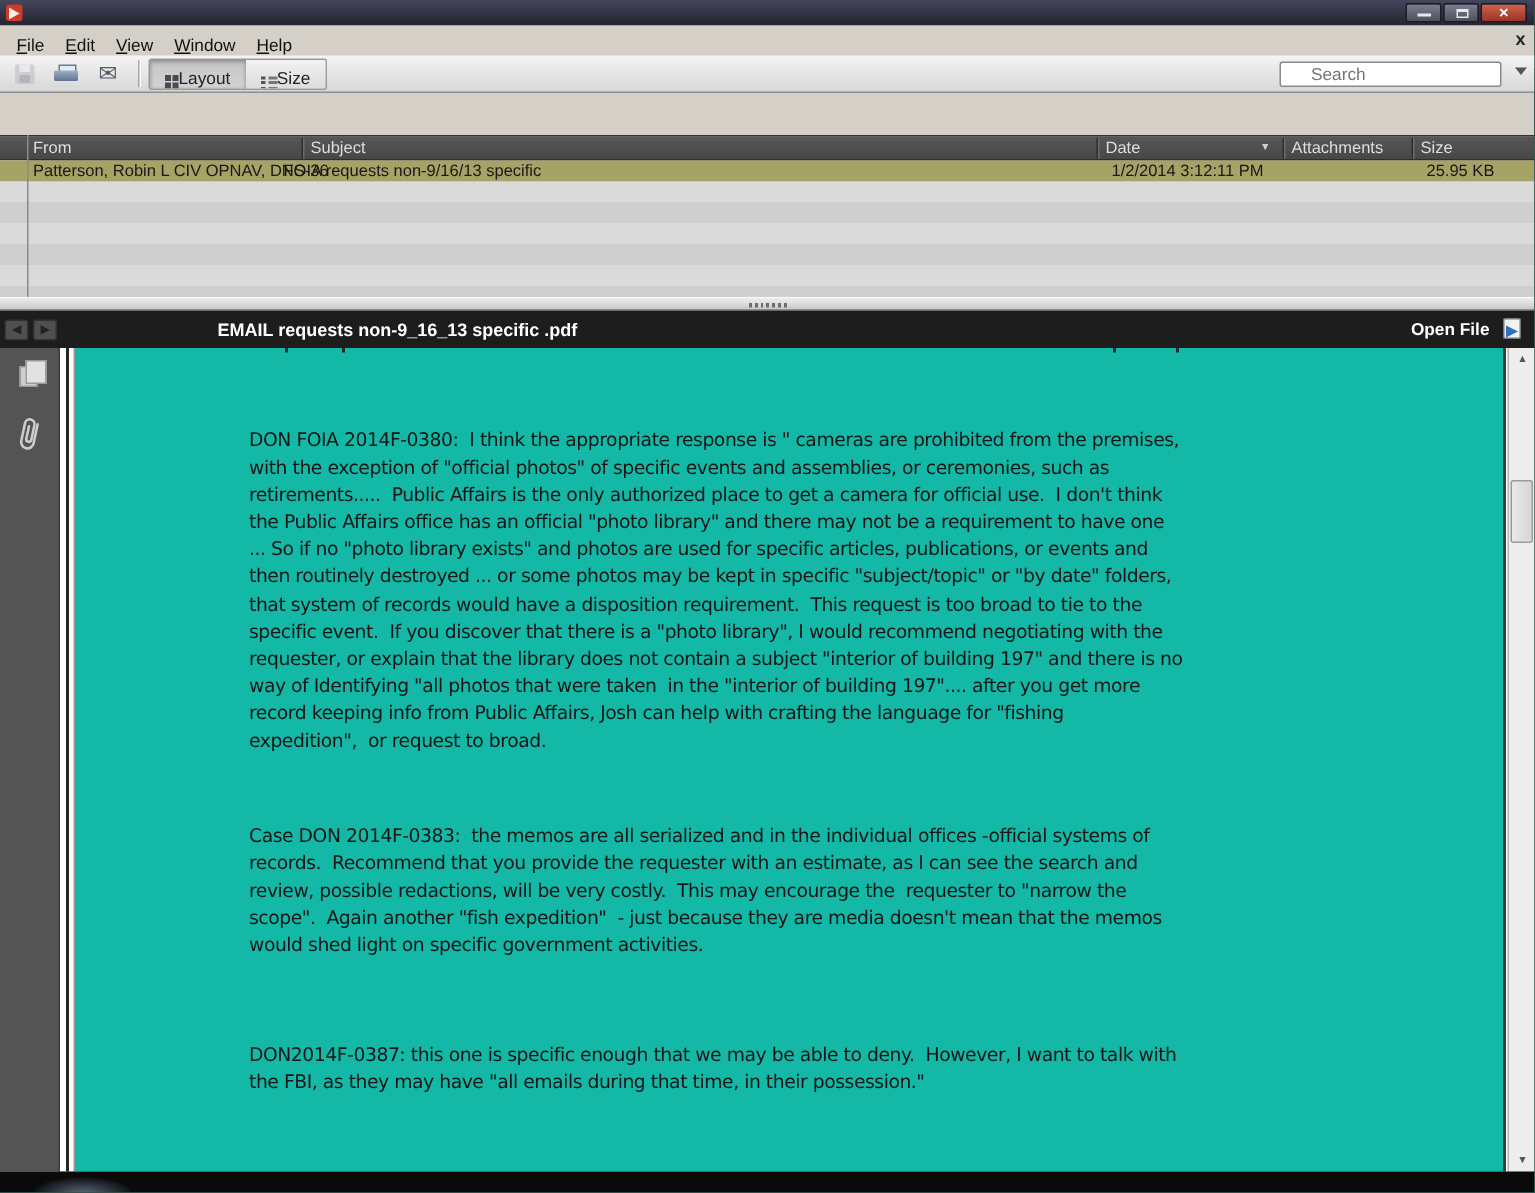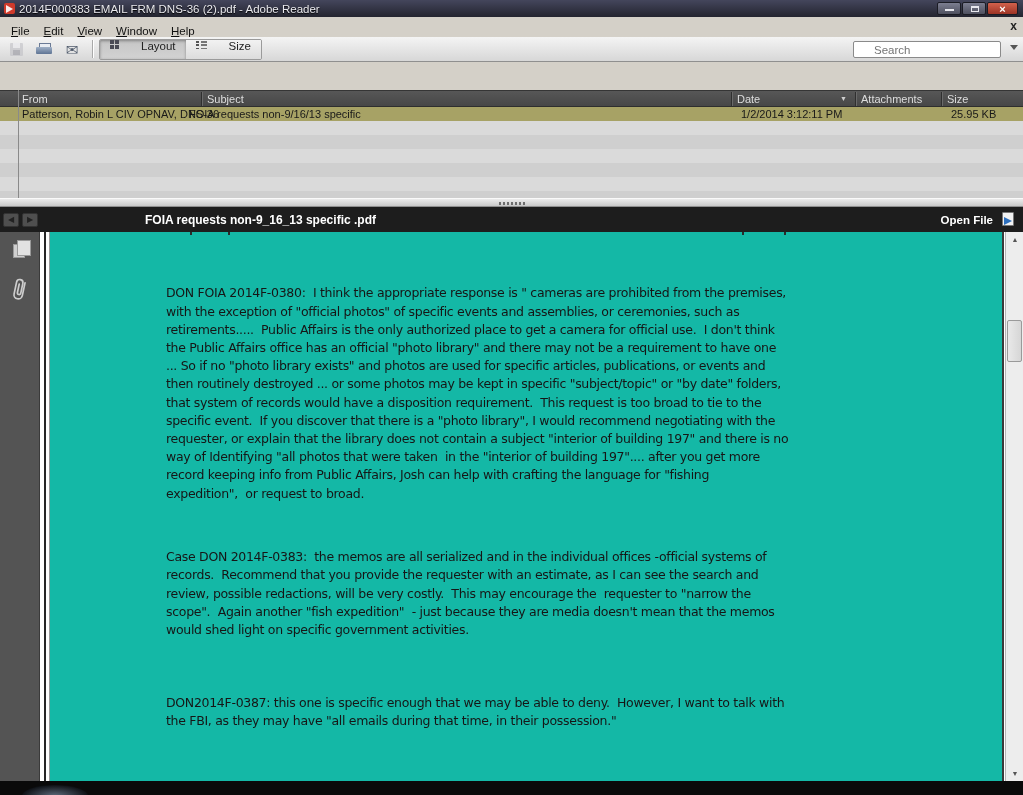--- a/index.html
+++ b/index.html
@@ -35,21 +35,21 @@
   .tbtn{width:24px;height:21px;margin-left:4px;display:flex;align-items:center;justify-content:center;border:1px solid transparent;border-radius:2px;cursor:pointer;}
   .floppy{width:13px;height:13px;background:#bcbcc2;border-radius:1px;position:relative;opacity:.55;}
   .floppy::before{content:"";position:absolute;left:3px;top:0;width:7px;height:5px;background:#e9e9ee;}
   .floppy::after{content:"";position:absolute;left:3px;bottom:1px;width:7px;height:5px;background:#8d8d97;}
   .printer{width:16px;height:13px;position:relative;}
   .printer::before{content:"";position:absolute;left:3px;top:0;width:10px;height:4px;background:#e8ecf2;border:1px solid #6b7b96;}
   .printer::after{content:"";position:absolute;left:0;top:4px;width:16px;height:7px;background:linear-gradient(#9fb0c6,#5f7494);border-radius:1px;}
   .envelope{font-size:15px;color:#4f5a6b;line-height:15px;}
   .tb-sep{width:1px;height:18px;background:#a9a9a9;margin:0 6px 0 8px;box-shadow:1px 0 0 #fff;}
   .viewgroup{display:flex;height:21px;border:1px solid #9a9a9a;border-radius:2px;overflow:hidden;}
-  .viewbtn{display:flex;align-items:flex-start;gap:22px;padding:0 10px;font-size:11.5px;color:#222;cursor:pointer;background:linear-gradient(#f2f2f2,#dcdcdc);}
+  .viewbtn{display:flex;align-items:flex-end;gap:0;padding:0 10px;font-size:11.5px;color:#222;cursor:pointer;background:linear-gradient(#f2f2f2,#dcdcdc);}
   .viewbtn.pressed{background:linear-gradient(#c6c6c6,#d2d2d2);box-shadow:inset 0 1px 3px rgba(0,0,0,.35);}
   .gridicon{width:9px;height:9px;display:grid;grid-template-columns:4px 4px;grid-template-rows:4px 4px;gap:1px;}
   .gridicon div{background:#4a4a55;}
   .listicon{width:11px;height:9px;background:
       linear-gradient(#555 0 0) 0 1px/3px 2px no-repeat,
       linear-gradient(#555 0 0) 0 4.5px/3px 2px no-repeat,
       linear-gradient(#555 0 0) 0 8px/3px 2px no-repeat,
       linear-gradient(#777 0 0) 5px 1px/6px 2px no-repeat,
       linear-gradient(#777 0 0) 5px 4.5px/6px 2px no-repeat,
       linear-gradient(#777 0 0) 5px 8px/6px 2px no-repeat;}
@@ -142,21 +142,20 @@
   .orb{position:absolute;left:22px;top:4px;width:66px;height:22px;border-radius:50%;
        background:radial-gradient(ellipse at center,rgba(160,185,215,.55),rgba(40,60,90,.15) 70%);}
 </style>
 </head>
 <body>
 
 <div class="app">
 
   <div class="titlebar">
     <div class="appicon"></div>
-    <div class="title">2014F000383 EMAIL FRM DNS-36 (2).pdf - Adobe Reader</div>
     <div class="wincontrols">
       <div class="winbtn">
           <div class="minglyph"></div>
         </div>
       <div class="winbtn">
           <div class="maxglyph"></div>
         </div>
       <div class="winbtn close">
           <div class="closeglyph">×</div>
         </div>
@@ -233,21 +232,21 @@
   <div class="listbody"></div>
   <div class="gutterline"></div>
 
   <div class="splitter">
     <div class="dots"></div>
   </div>
 
   <div class="pvheader">
     <div class="navbtn"><span>◀</span></div>
     <div class="navbtn"><span>▶</span></div>
-    <span class="pvtitle">FOIA requests non-9_16_13 specific .pdf</span>
+    <span class="pvtitle">EMAIL requests non-9_16_13 specific .pdf</span>
     <span class="openfile">Open File</span>
     <span class="openfile-icon"></span>
   </div>
 
   <div class="pvbody">
     <div class="pvsidebar">
       <div class="pagesicon"></div>
       <div class="clipicon">
         <svg width="22" height="28" viewBox="0 0 22 28">
           <path d="M14 6 L14 19 a4.2 4.2 0 0 1 -8.4 0 L5.6 7 a3.2 3.2 0 0 1 6.4 0 L12 17 a1.7 1.7 0 0 1 -3.4 0 L8.6 8.5" fill="none" stroke="#cdcdcd" stroke-width="1.7" stroke-linecap="round"></path>

